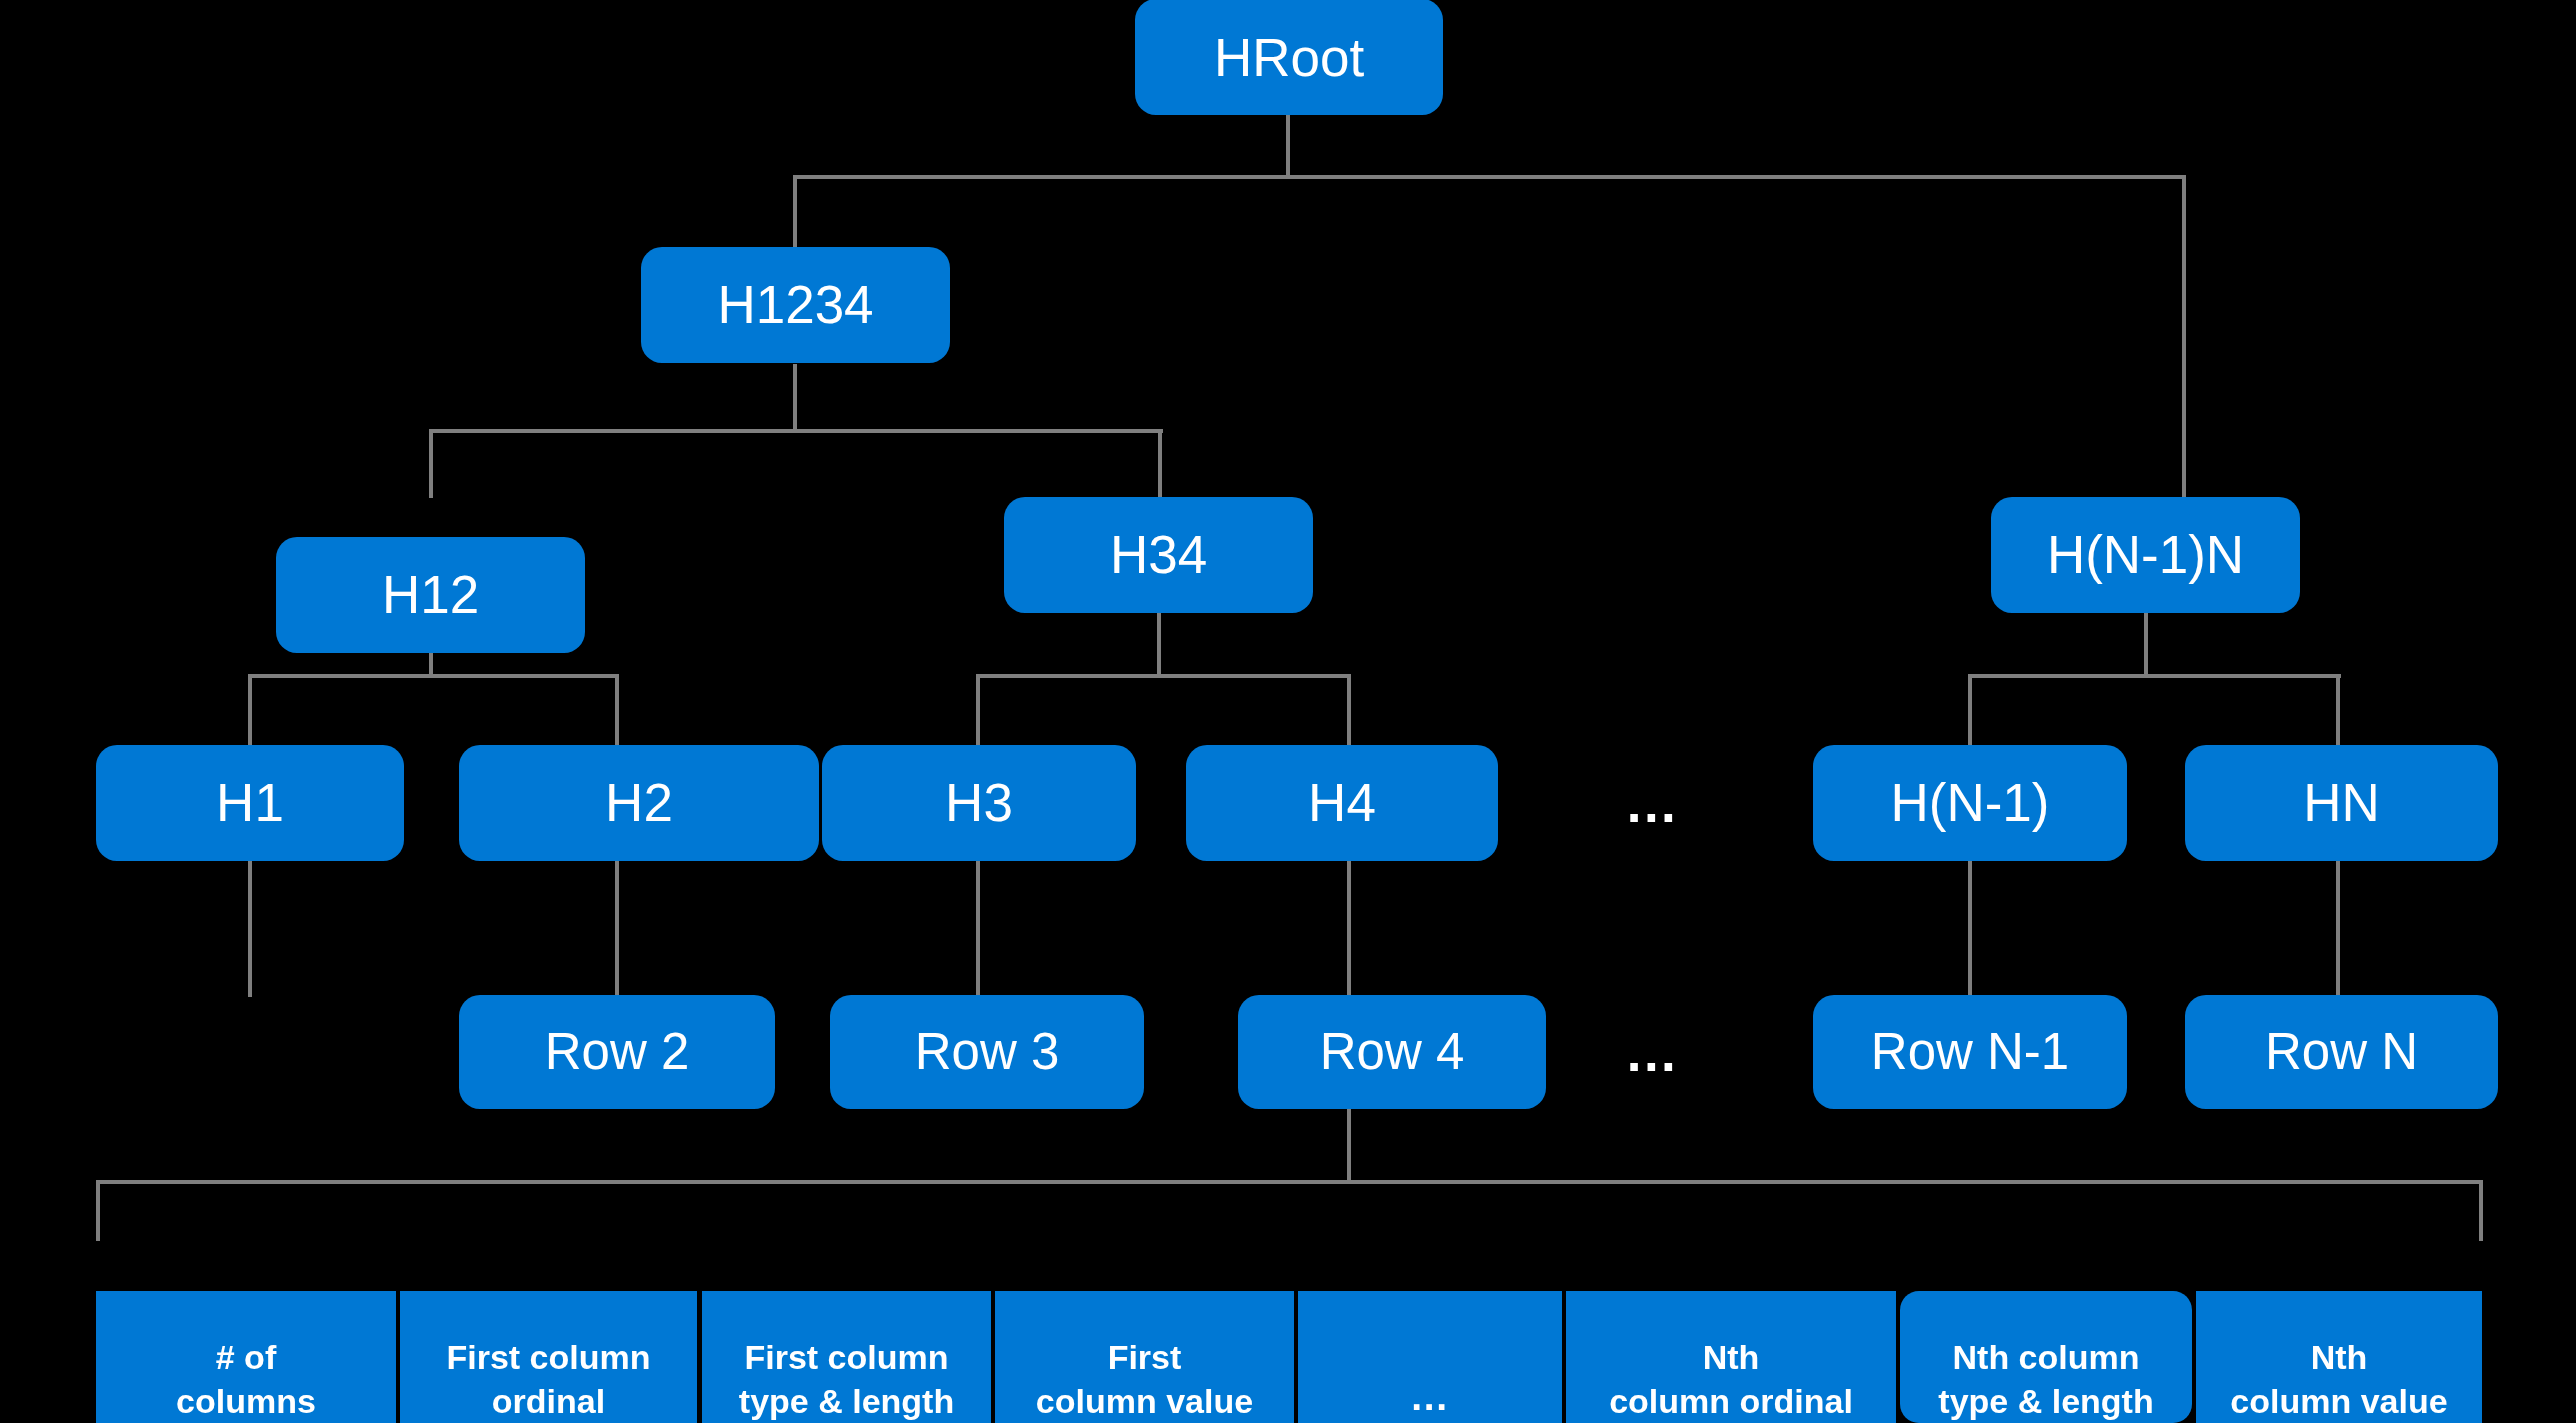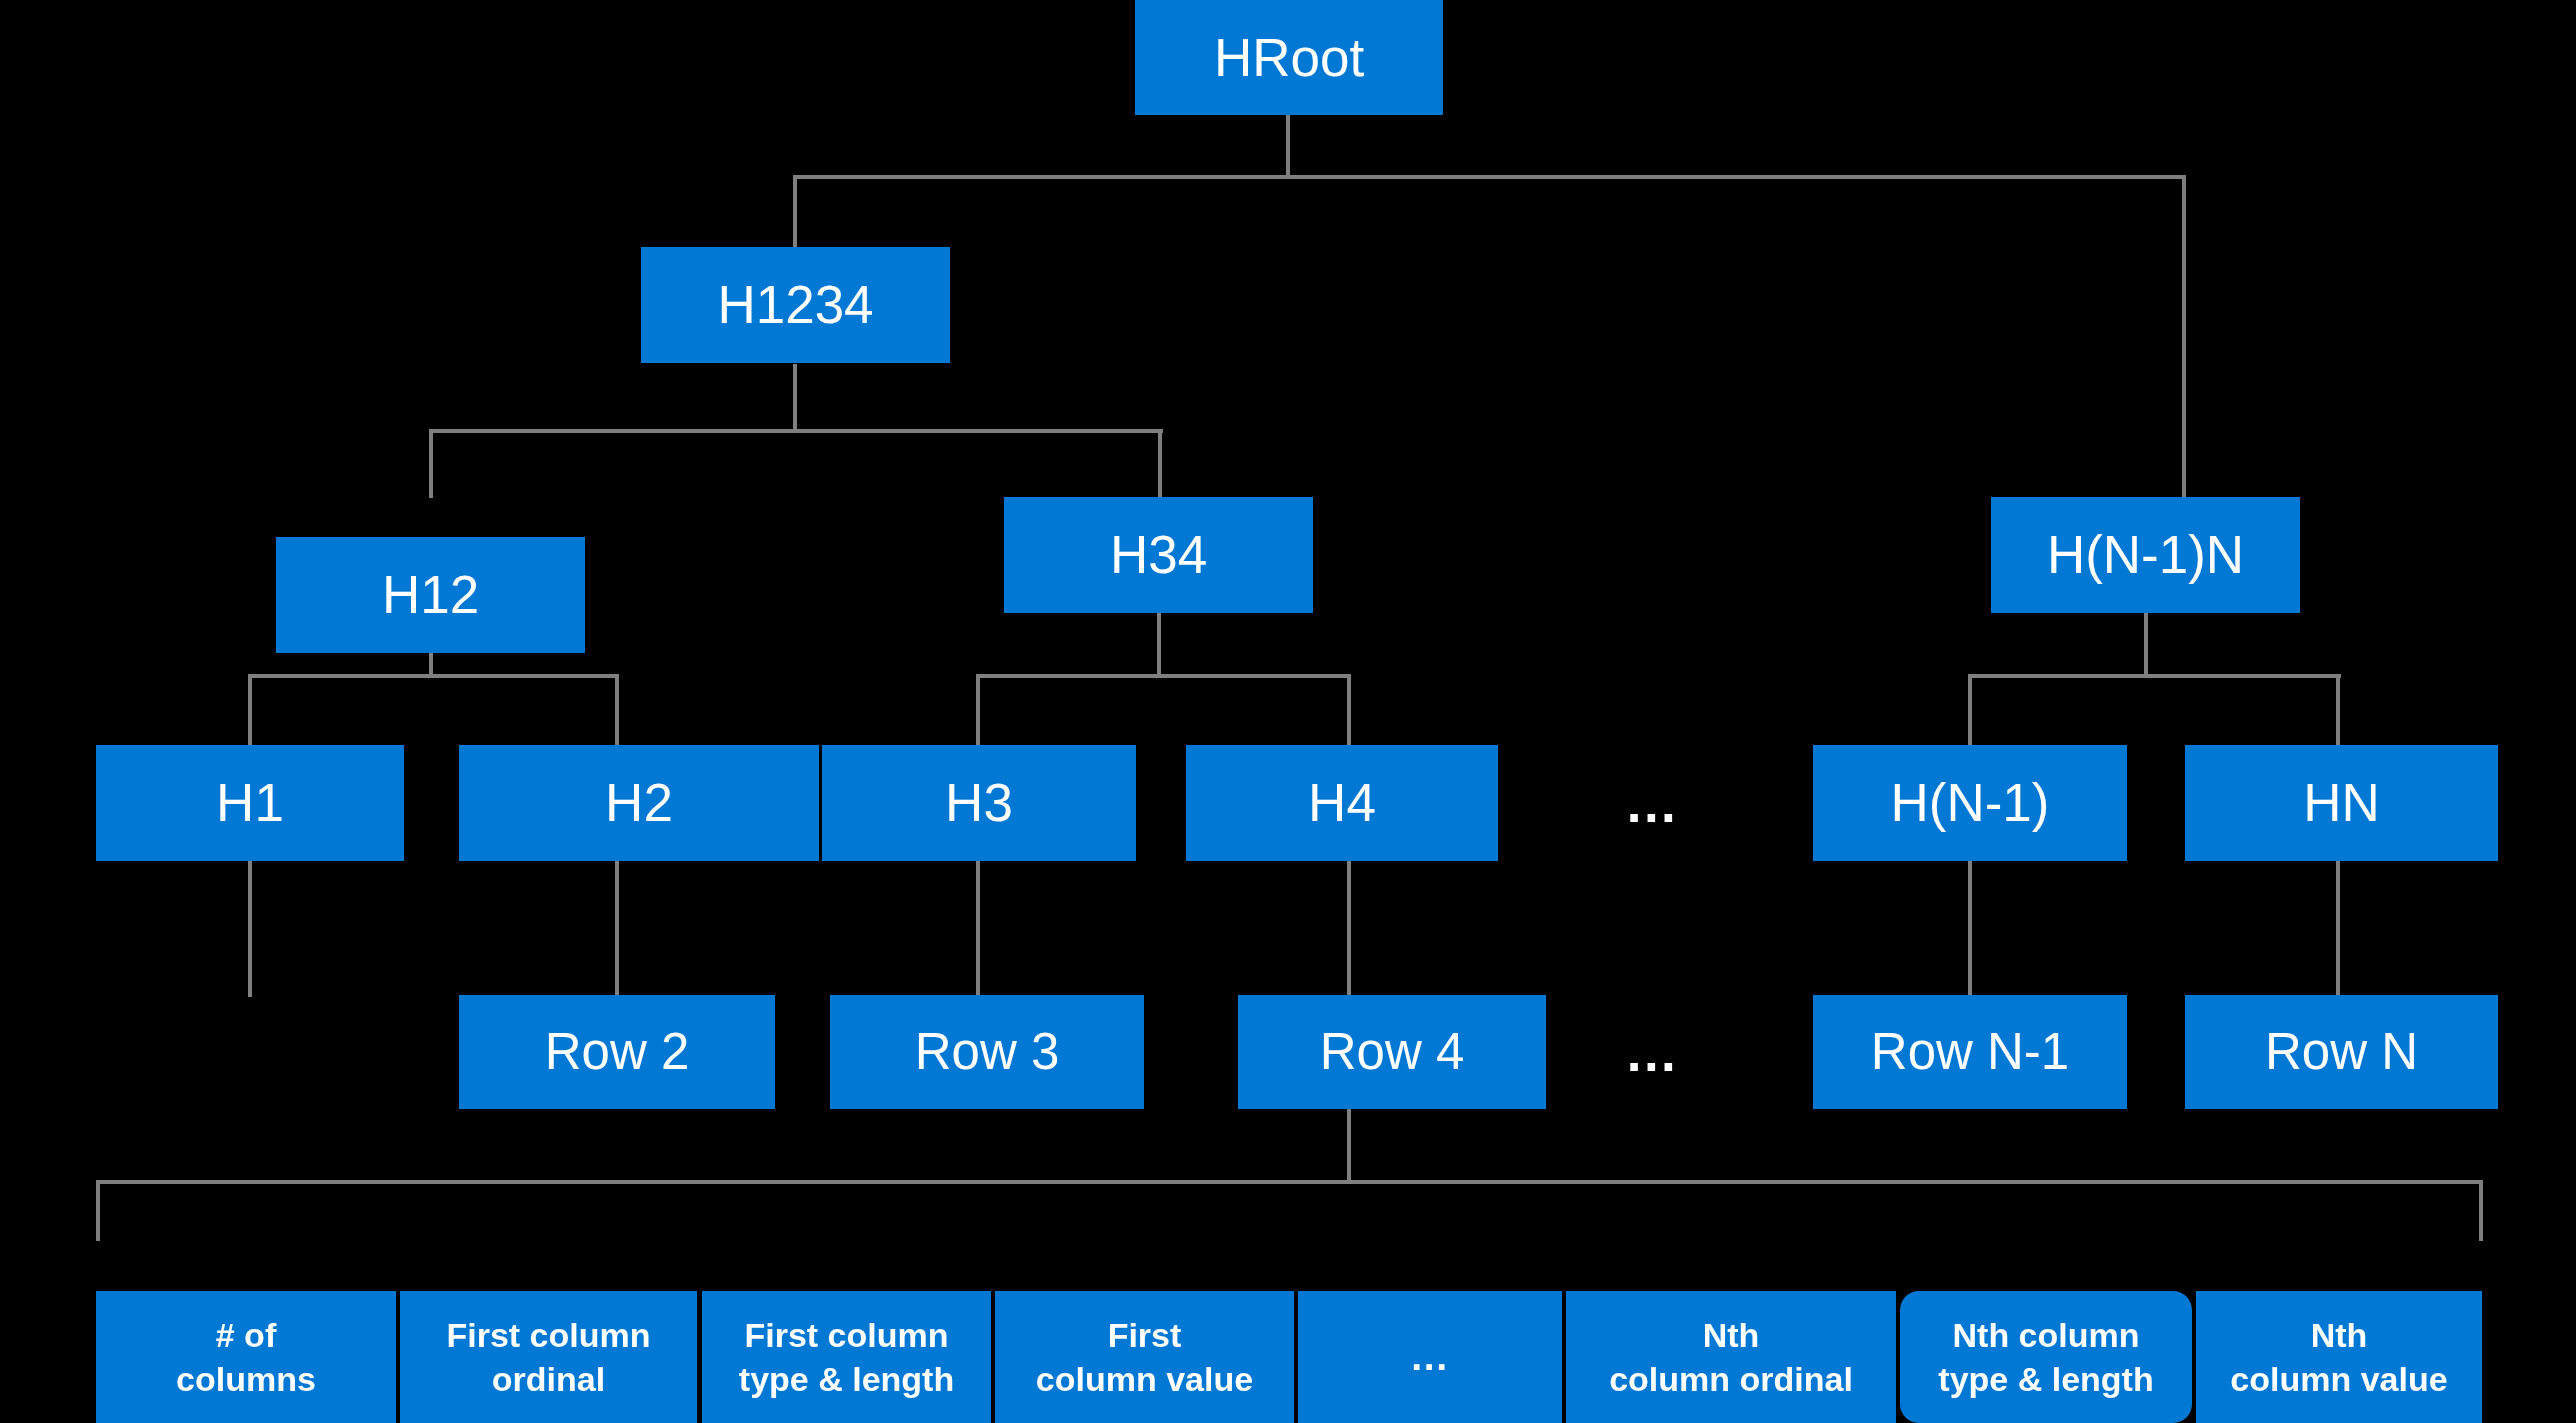--- a/index.html
+++ b/index.html
@@ -34,20 +34,21 @@
     background: #0078d4;
     color: #ffffff;
     display: flex;
     align-items: center;
     justify-content: center;
     text-align: center;
     font-weight: 400;
     line-height: 1.12;
     white-space: pre-line;
     box-sizing: border-box;
+    border-radius: 21px;
   }
   .node.tree   { font-size: 53px; }
   .node.leaf   { font-size: 51px; }
 
   
   .ellipsis {
     position: absolute;
     color: #ffffff;
     font-size: 53px;
     font-weight: 700;
@@ -60,21 +61,21 @@
 
   
   .cell {
     position: absolute;
     background: #0078d4;
     color: #ffffff;
     font-size: 34px;
     font-weight: 700;
     line-height: 1.3;
     display: flex;
-    align-items: center;
+    align-items: flex-end;
     justify-content: center;
     text-align: center;
     white-space: pre-line;
     box-sizing: border-box;
     padding: 0 23px;
   }
   .cell.dots {
     font-size: 39px;
     letter-spacing: 1.7px;
   }

